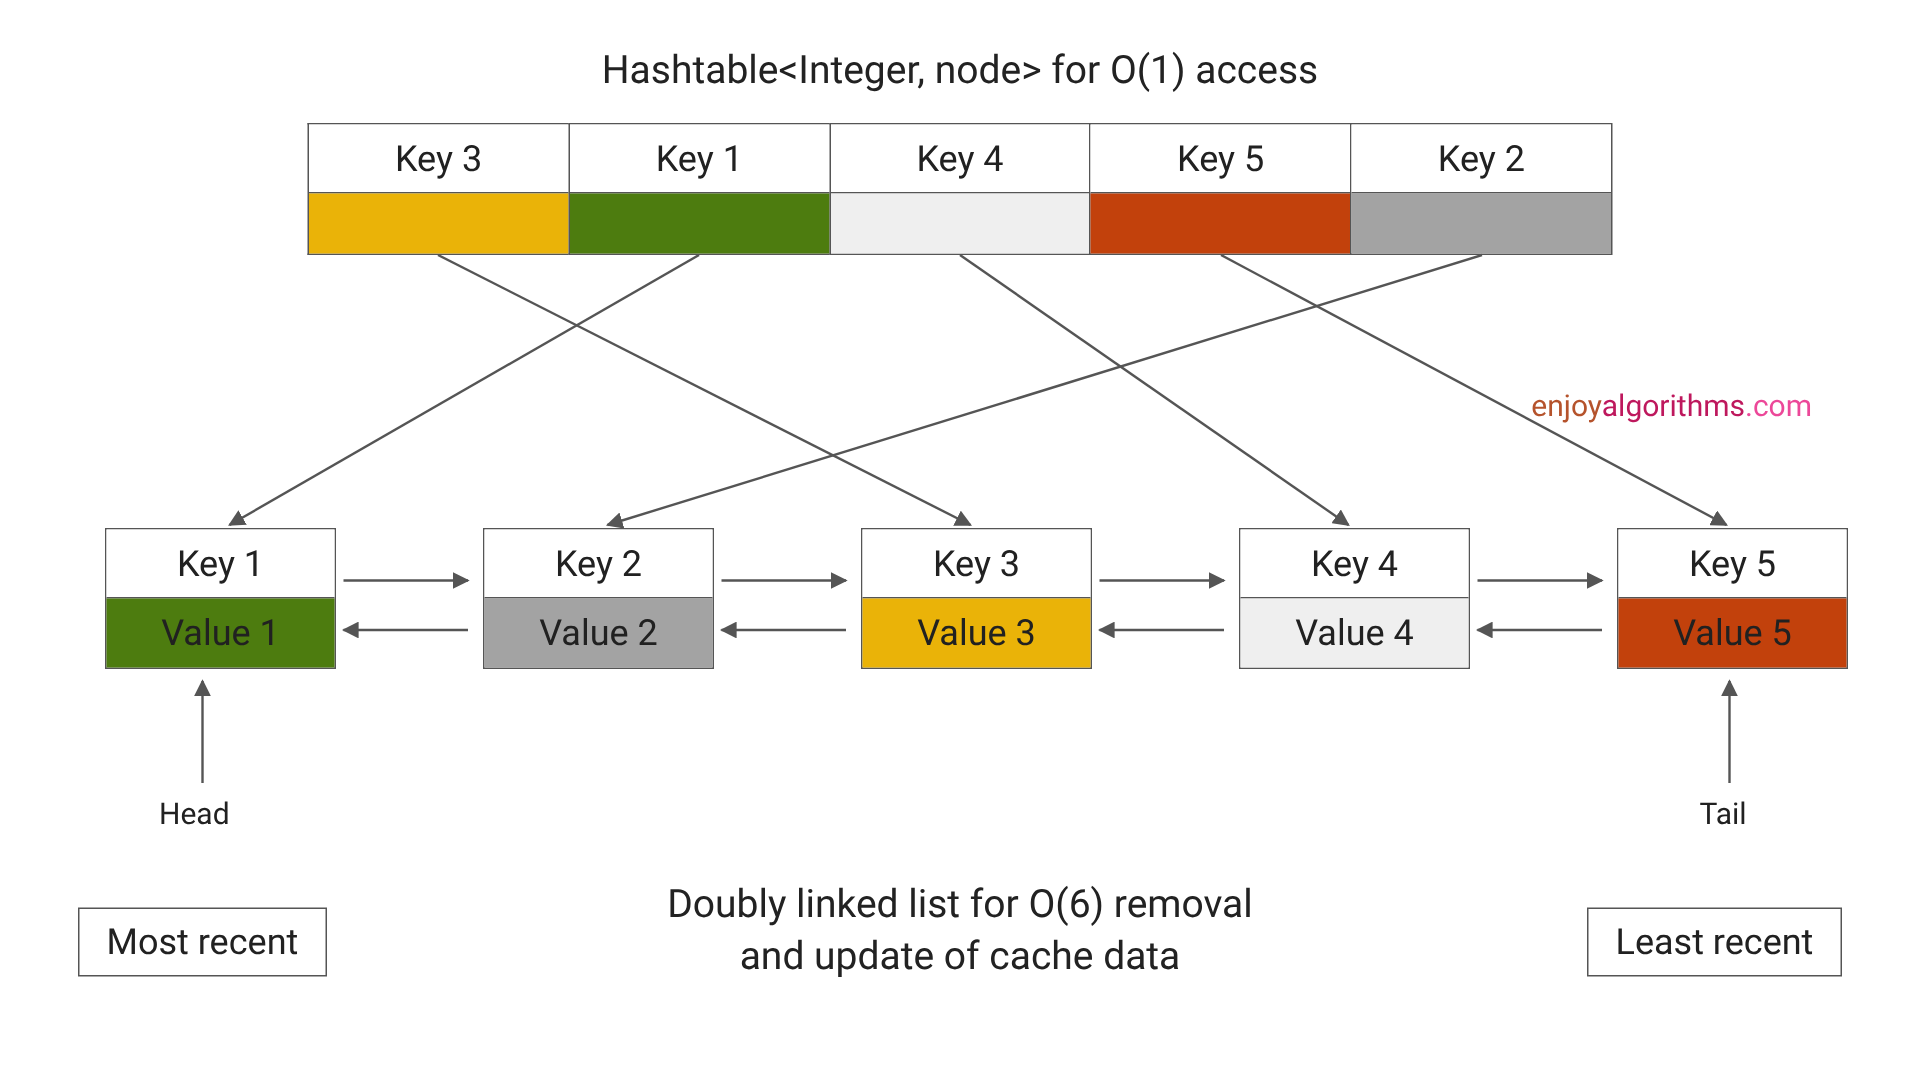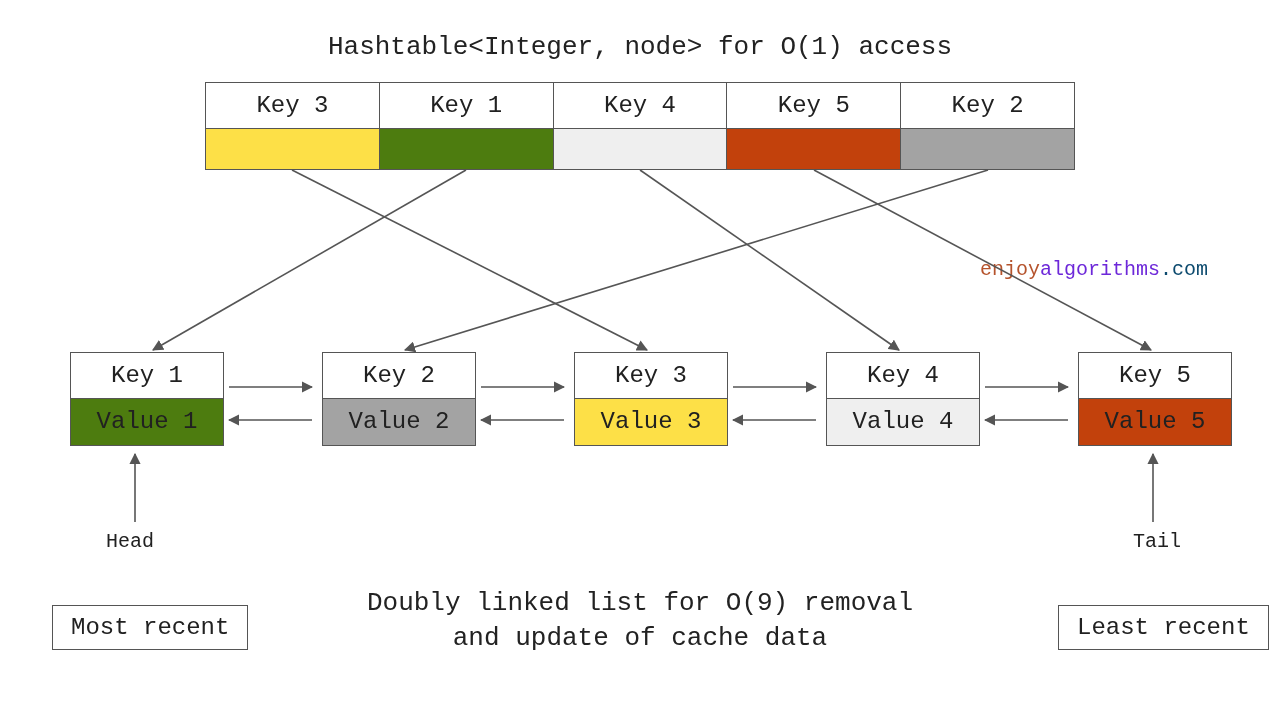--- a/index.html
+++ b/index.html
@@ -6,21 +6,21 @@
   html, body { margin: 0; padding: 0; }
   body {
     width: 1280px;
     height: 720px;
     font-family: "Roboto", "Segoe UI", Arial, sans-serif;
     color: #212121;
     background: #ffffff;
     position: relative;
     overflow: hidden;
   }
-  .stage { position: relative; width: 1280px; height: 664px; font-family: Liberation Mono, monospace; }
+  .stage { position: relative; width: 1280px; height: 664px; }
 
   .title-top, .title-bottom {
     position: absolute;
     width: 100%;
     text-align: center;
     font-size: 26px;
     color: #222;
   }
   .title-top    { top: 32px; }
   .title-bottom { top: 586px; line-height: 1.35; }
@@ -68,21 +68,21 @@
   }
   .n-key {
     height: 46px;
     line-height: 46px;
     border-bottom: 1.4px solid #555;
     background: #fff;
   }
   .n-val { height: 46px; line-height: 46px; }
 
   
-  .c-green  { background: #fde047; }
+  .c-green  { background: #eab308; }
   .c-yellow { background: #4d7c0f; }
   .c-grey   { background: #efefef; text-align: center; }
   .c-blue   { background: #c2410c; }
   .c-peach  { background: #a3a3a3; }
 
   
   .endpoint-label {
     position: absolute;
     font-size: 20px;
     text-align: right;
@@ -100,22 +100,22 @@
   .badge-left  { left: 52px;  top: 605px; }
   .badge-right { left: 1058px; top: 605px; }
 
   .watermark {
     position: absolute;
     right: 72px;
     top: 258px;
     font-size: 20px;
   }
   .watermark .brand1 { color: #b5532c; }
-  .watermark .brand2 { color: #6d28d9; }
-  .watermark .brand3 { color: #0c4a6e; }
+  .watermark .brand2 { color: #be185d; }
+  .watermark .brand3 { color: #ec4899; }
 
   svg.wires {
     position: absolute;
     inset: 0;
     width: 1280px;
     height: 720px;
     pointer-events: none;
   }
 </style>
 </head>
@@ -171,21 +171,21 @@
     </div>
   </div>
 
   <div class="endpoint-label head-label">Head</div>
   <div class="endpoint-label tail-label">Tail</div>
 
   <div class="badge badge-left">Most recent</div>
   <div class="badge badge-right">Least recent</div>
 
   <div class="title-bottom">
-    <span>Doubly linked list for O(9) removal</span><br>
+    <span>Doubly linked list for O(6) removal</span><br>
     <span>and update of cache data</span>
   </div>
 
   <div class="watermark">
     <span class="brand1">enjoy</span><span class="brand2">algorithms</span><span class="brand3">.com</span>
   </div>
 
   <svg class="wires">
     <defs>
       <marker id="arr" viewBox="0 0 10 10" refX="9" refY="5" markerWidth="7" markerHeight="7" orient="auto-start-reverse">

